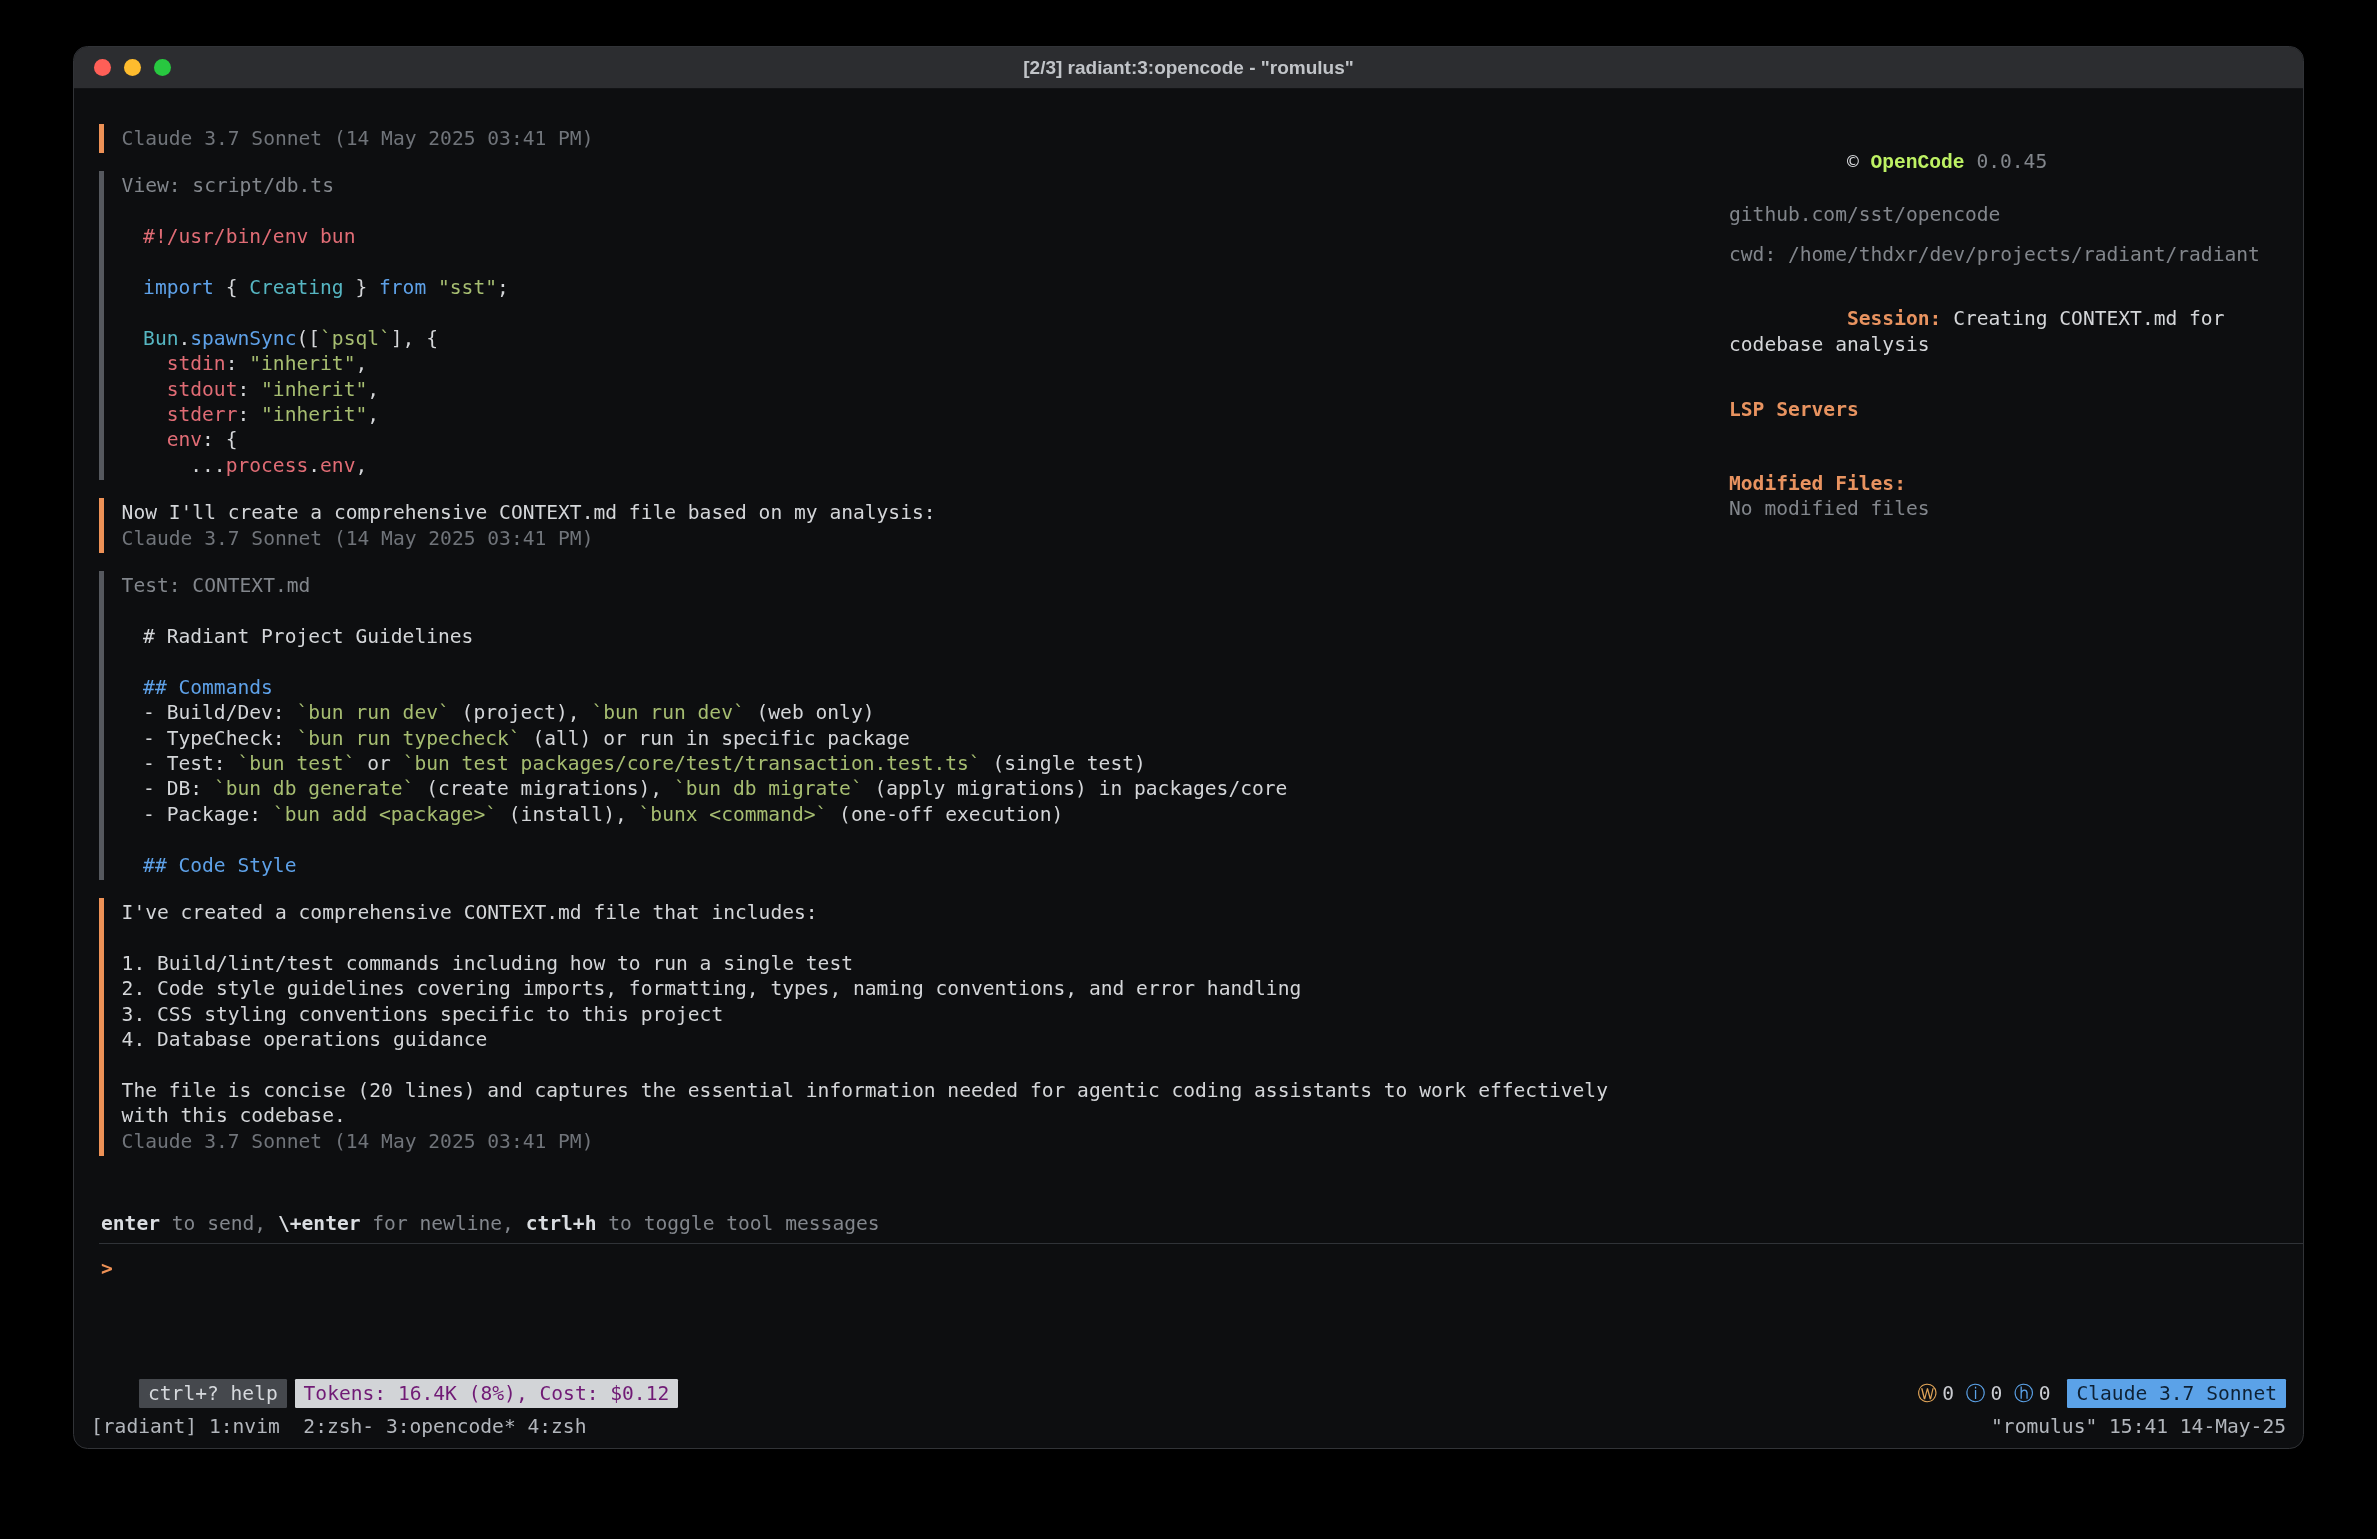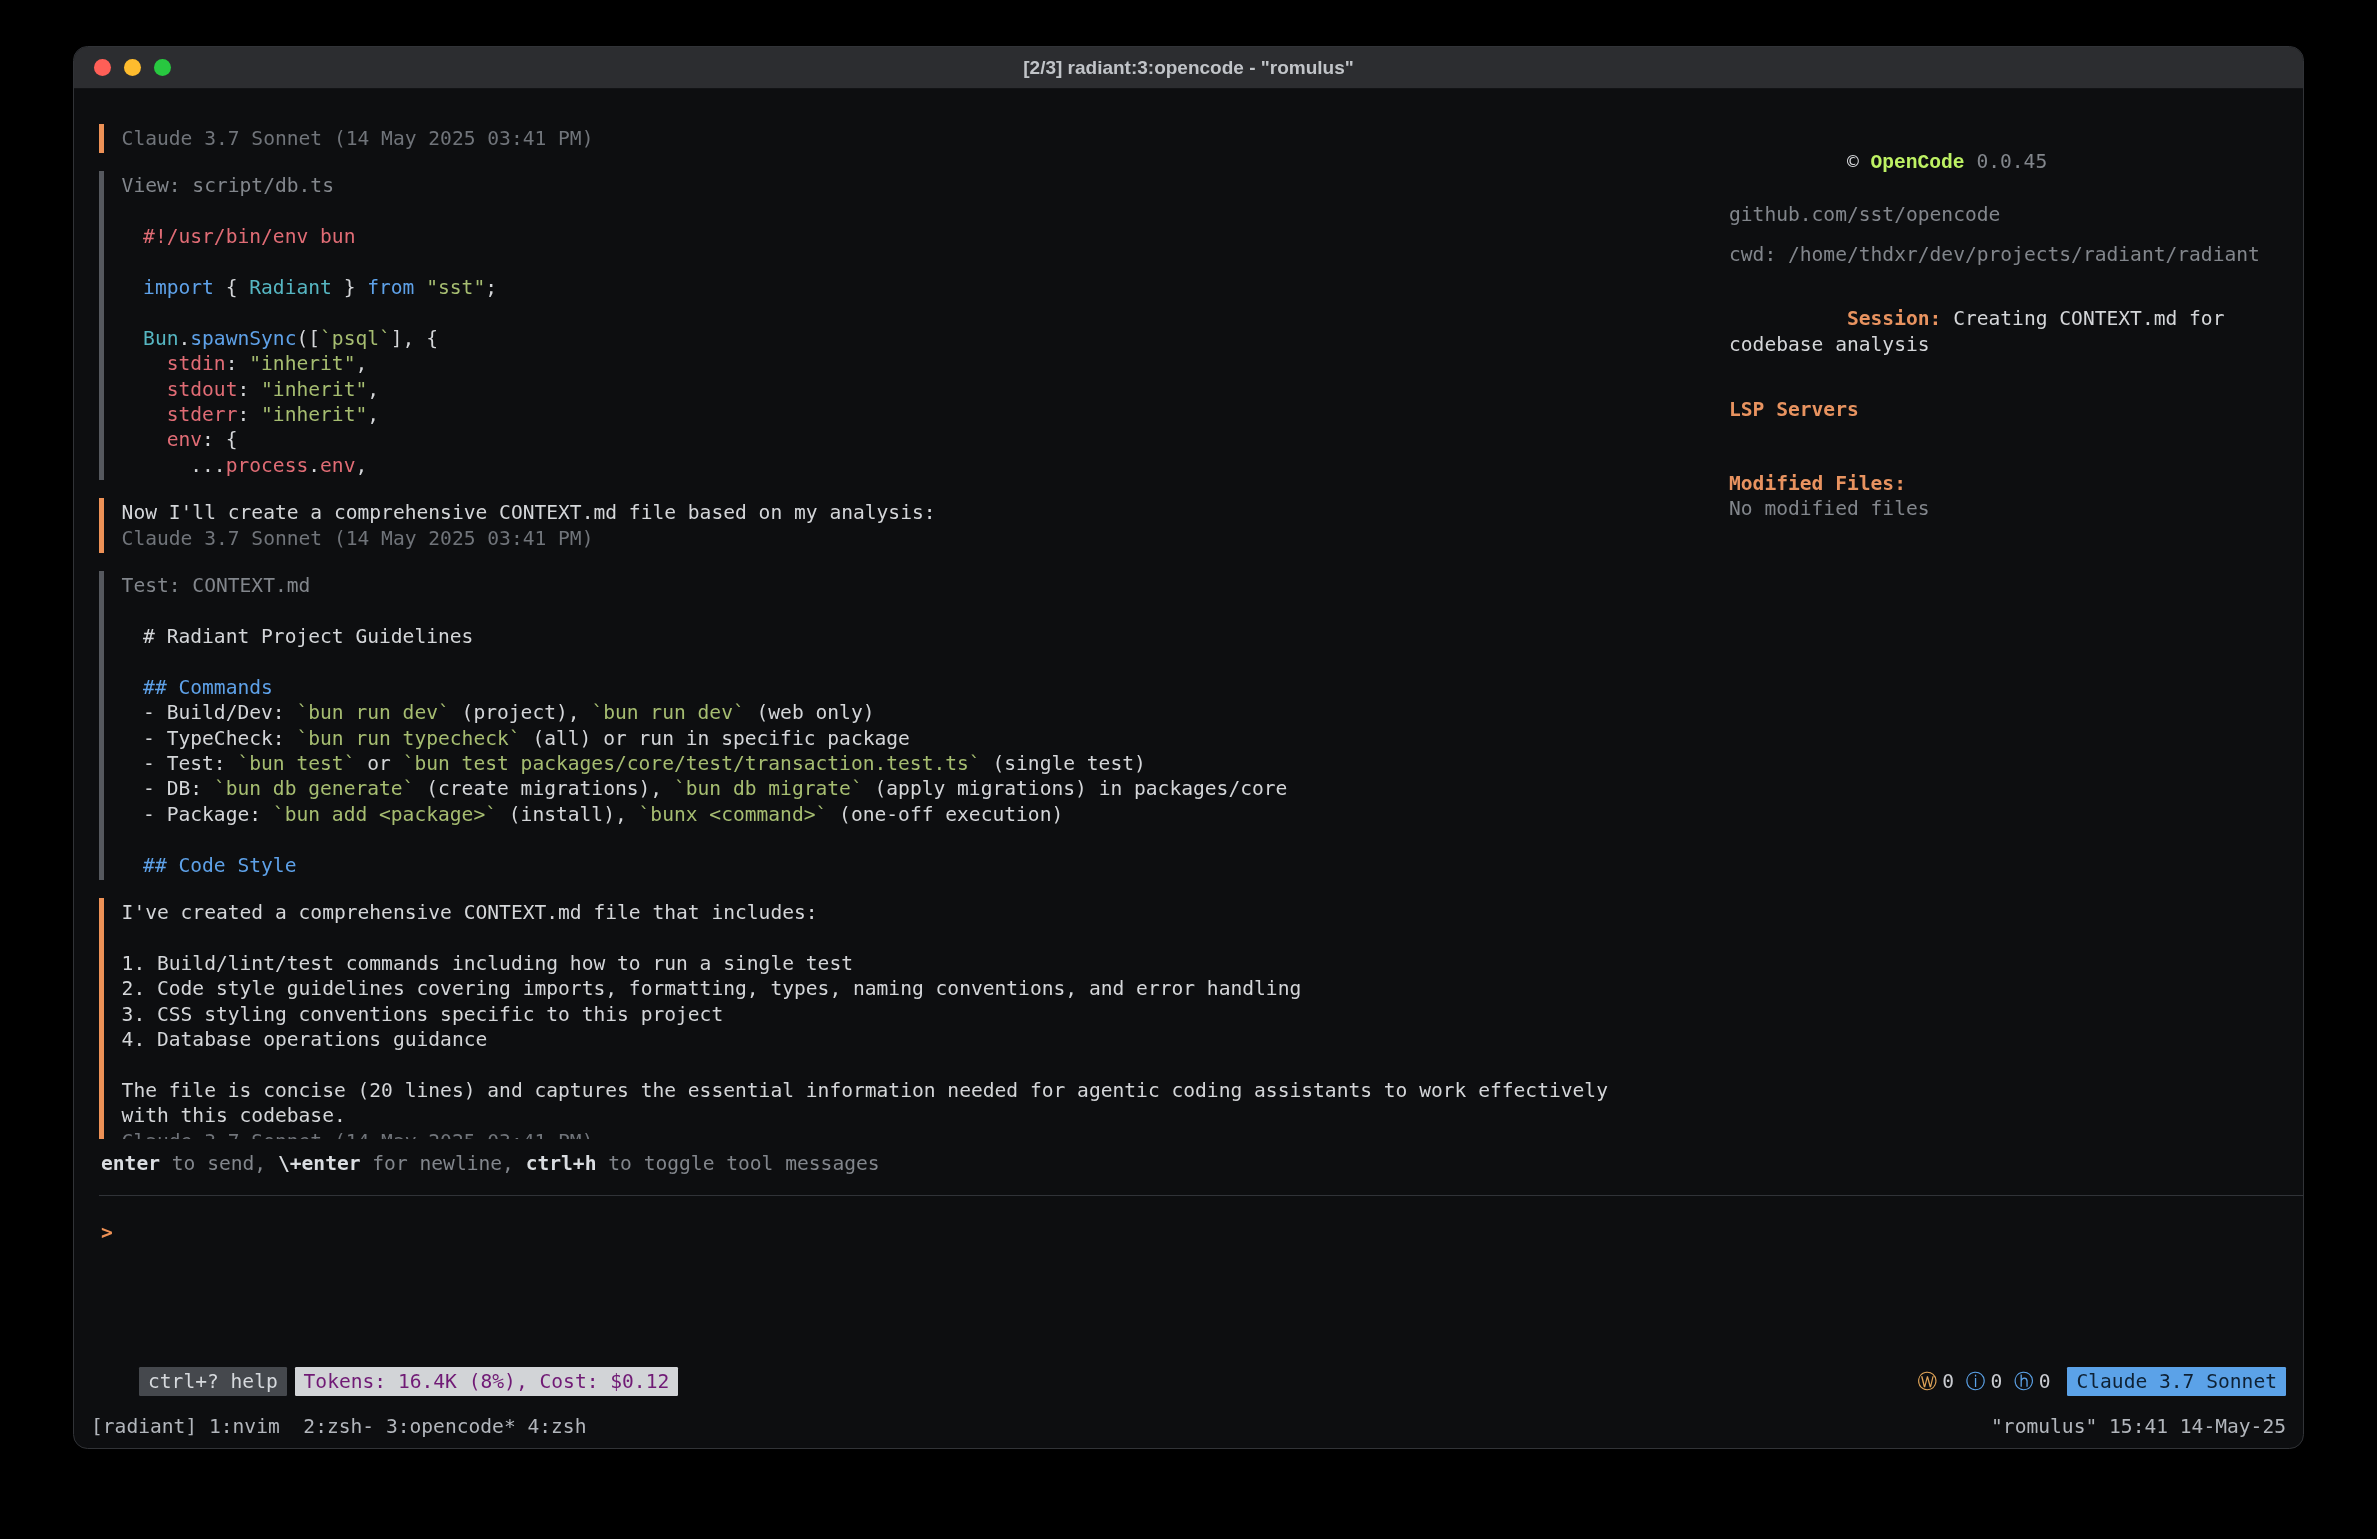--- a/index.html
+++ b/index.html
@@ -19,21 +19,21 @@
   .lights { display:flex; gap:12.4px; padding-left:19.6px; z-index:2; }
   .light { width:17.6px; height:17.6px; border-radius:50%; }
   .light.red { background:#ff5f57; }
   .light.yellow { background:#febc2e; }
   .light.green { background:#28c840; }
   .titlebar .title {
     position:absolute; left:0; right:0; text-align:center;
     font-family:"Liberation Sans", sans-serif; font-weight:700; font-size:19px; color:#c1c4c8;
   }
 
-  .term { flex:1; display:flex; flex-direction:column; min-height:0;gap:12px; }
+  .term { flex:1; display:flex; flex-direction:column; min-height:0; }
   .chat-row { flex:1; display:flex; min-height:0; overflow:hidden; padding-top:35px; }
   .main { flex:1; min-width:0; padding-left:25px; }
   .sidebar { width:574px; flex:0 0 574px; padding-right:30px; }
 
   .block { border-left:5.9px solid #55585e; padding:2px 0 2px 17.6px; margin-bottom:18px; }
   .block.b-orange { border-left-color:#ed9156; }
   .line { white-space:pre-wrap; min-height:25.4px; }
   .tool-body { padding-left:21.5px; }
   .tool-title { color:#82868c; }
 
@@ -94,21 +94,21 @@
             <div>
               <div class="line"><span class="c-meta">Claude 3.7 Sonnet (14 May 2025 03:41 PM)</span></div>
             </div>
           </div>
           <div class="block b-gray">
             <div class="line tool-title">View: script/db.ts</div>
             <div class="line">&nbsp;</div>
             <div class="tool-body">
               <div class="line"><span class="c-red">#!/usr/bin/env bun</span></div>
               <div class="line">&nbsp;</div>
-              <div class="line"><span class="c-blue">import</span><span class="c-fg"> { </span><span class="c-cyan">Radiant</span><span class="c-fg"> } </span><span class="c-blue">from</span><span class="c-fg"> </span><span class="c-green">"sst"</span><span class="c-fg">;</span></div>
+              <div class="line"><span class="c-blue">import</span><span class="c-fg"> { </span><span class="c-cyan">Creating</span><span class="c-fg"> } </span><span class="c-blue">from</span><span class="c-fg"> </span><span class="c-green">"sst"</span><span class="c-fg">;</span></div>
               <div class="line">&nbsp;</div>
               <div class="line"><span class="c-cyan">Bun</span><span class="c-fg">.</span><span class="c-blue">spawnSync</span><span class="c-fg">([</span><span class="c-green">`psql`</span><span class="c-fg">], {</span></div>
               <div class="line"><span class="c-red">  stdin</span><span class="c-fg">: </span><span class="c-green">"inherit"</span><span class="c-fg">,</span></div>
               <div class="line"><span class="c-red">  stdout</span><span class="c-fg">: </span><span class="c-green">"inherit"</span><span class="c-fg">,</span></div>
               <div class="line"><span class="c-red">  stderr</span><span class="c-fg">: </span><span class="c-green">"inherit"</span><span class="c-fg">,</span></div>
               <div class="line"><span class="c-red">  env</span><span class="c-fg">: {</span></div>
               <div class="line"><span class="c-fg">    ...</span><span class="c-red">process</span><span class="c-fg">.</span><span class="c-red">env</span><span class="c-fg">,</span></div>
             </div>
           </div>
           <div class="block b-orange">

